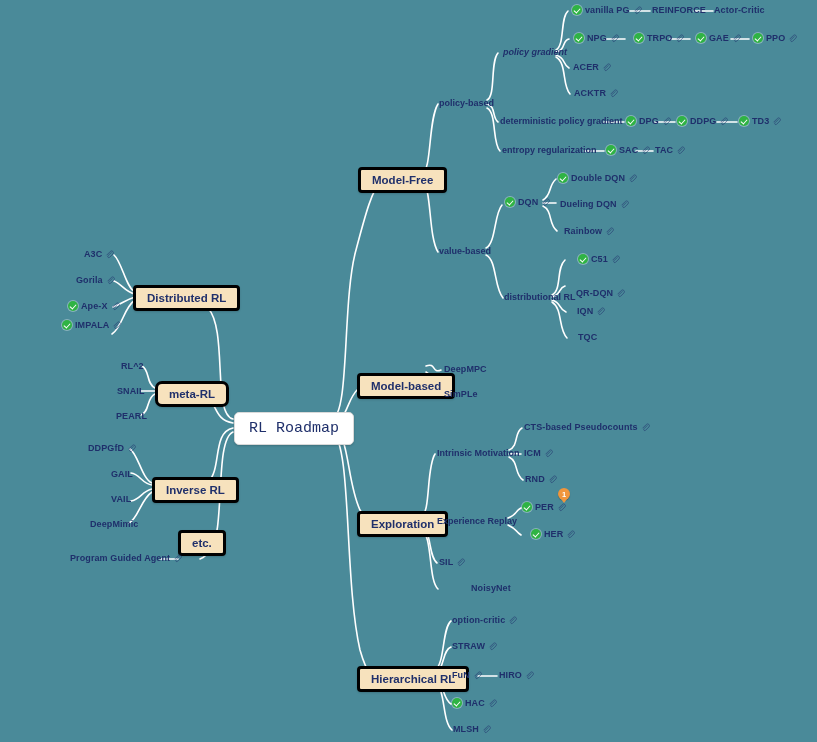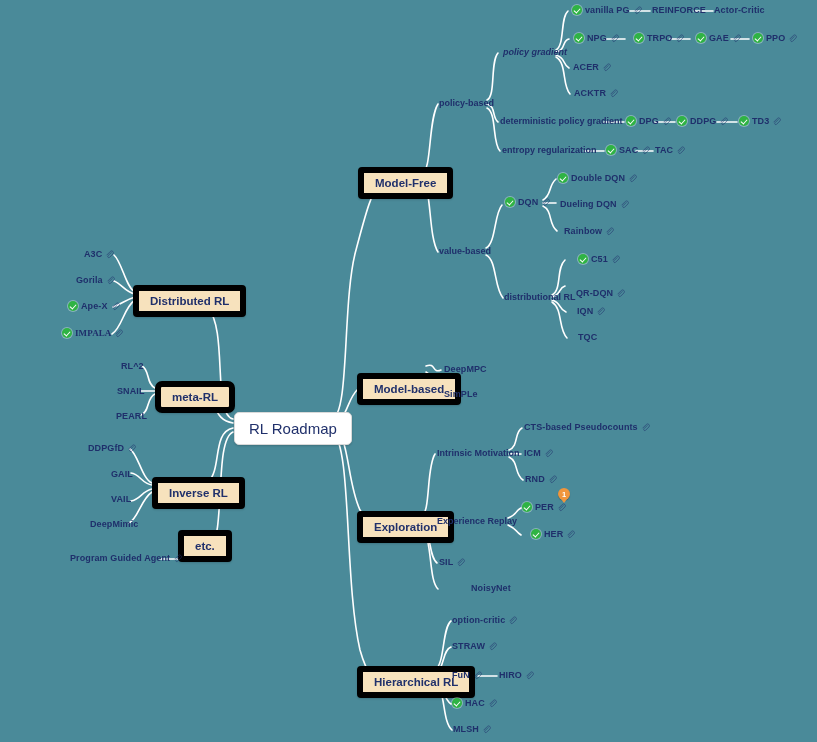--- a/index.html
+++ b/index.html
@@ -18,21 +18,21 @@
   .node{position:absolute;white-space:nowrap;display:flex;align-items:center;gap:3px;}
 
   
   .root{
     background:#ffffff;border:1px solid #d9d9d9;border-radius:5px;
     color:#20306b;font-size:15px;padding:7px 14px;
     box-shadow:0 1px 2px rgba(0,0,0,.18);
   }
   
   .topic{
-    background:#f7e2bd;border:6px solid #000000;border-radius:4px;
+    background:#f7e2bd;border:3px solid #000000;border-radius:4px;
     color:#20306b;font-size:11.5px;font-weight:bold;padding:4px 11px;
     box-shadow:0 1px 2px rgba(0,0,0,.15);
   }
   
   .leaf{color:#1f2f6b;font-size:9px;font-weight:bold;letter-spacing:.1px;}
   .sub{color:#1f2f6b;font-size:9px;font-weight:bold;}
 
   
   .chk{
     width:10px;height:10px;border-radius:50%;
@@ -145,21 +145,21 @@
     <path d="M155 388 C 146 384 150 370 142 366"></path>
     <path d="M155 391 C 147 391 148 391 141 391"></path>
     <path d="M155 394 C 146 398 150 412 141 415"></path>
 
     <path d="M152 483 C 142 479 138 454 130 449"></path>
     <path d="M152 485 C 142 484 140 474 131 473"></path>
     <path d="M152 489 C 142 491 140 500 131 501"></path>
     <path d="M152 492 C 141 499 138 519 129 523"></path>
   </svg>
 
-  <div class="node root" style="left:234px;top:412px;">
+  <div class="node root" style="left:234px;top:412px;font-family:Liberation Mono, monospace;">
     <span>RL Roadmap</span>
   </div>
 
   <div class="node topic" style="left:358px;top:167px;">
     <span>Model-Free</span>
   </div>
   <div class="node topic" style="left:357px;top:373px;">
     <span>Model-based</span>
   </div>
   <div class="node topic" style="left:357px;top:511px;">
@@ -523,21 +523,21 @@
   </div>
   <div class="node" style="left:68px;top:301px;">
     <span class="chk"></span>
     <span class="leaf">Ape-X</span>
     <span class="clip">
         <svg viewBox="0 0 16 16">
           <path d="M11 4.5 5.2 10.3a2 2 0 0 0 2.8 2.8l6.2-6.2a3.2 3.2 0 0 0-4.5-4.5L3.3 8.8" fill="none" stroke="#1f2f6b" stroke-width="1.6" stroke-linecap="round"></path>
         </svg>
       </span>
   </div>
-  <div class="node" style="left:62px;top:328px;font-family:Liberation Serif, serif;">
+  <div class="node" style="left:62px;top:320px;">
     <span class="chk"></span>
     <span class="leaf">IMPALA</span>
     <span class="clip">
         <svg viewBox="0 0 16 16">
           <path d="M11 4.5 5.2 10.3a2 2 0 0 0 2.8 2.8l6.2-6.2a3.2 3.2 0 0 0-4.5-4.5L3.3 8.8" fill="none" stroke="#1f2f6b" stroke-width="1.6" stroke-linecap="round"></path>
         </svg>
       </span>
   </div>
 
   <div class="node" style="left:121px;top:361px;">

